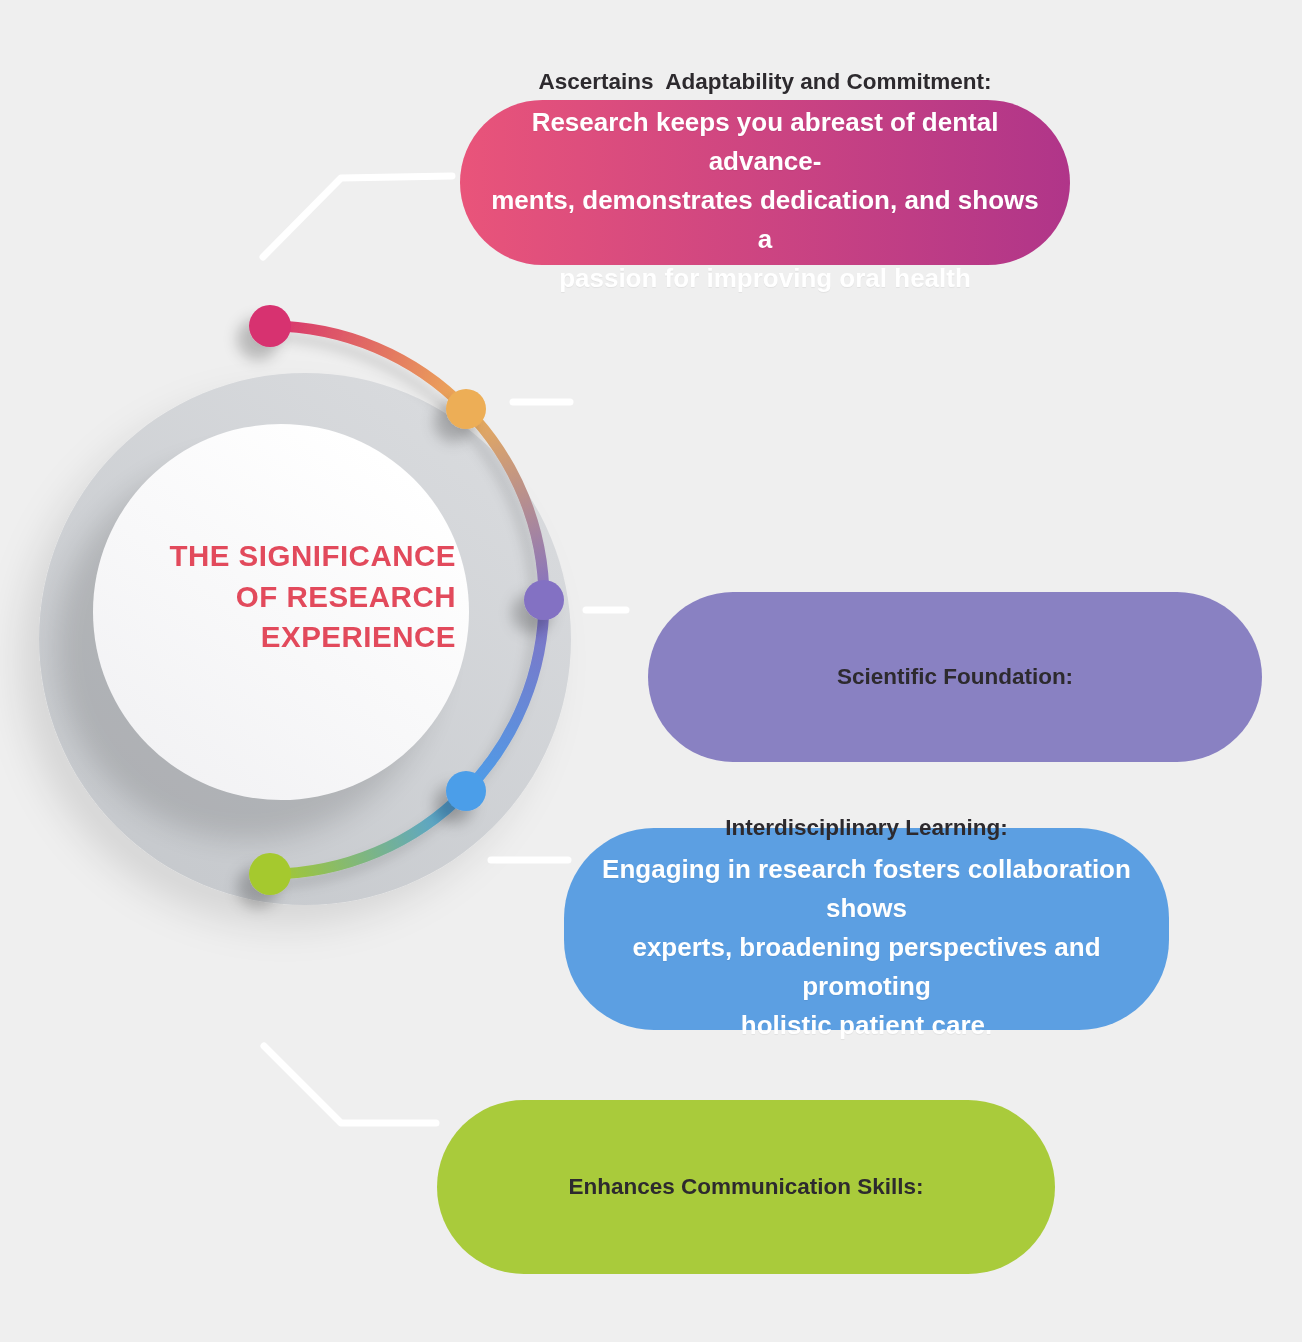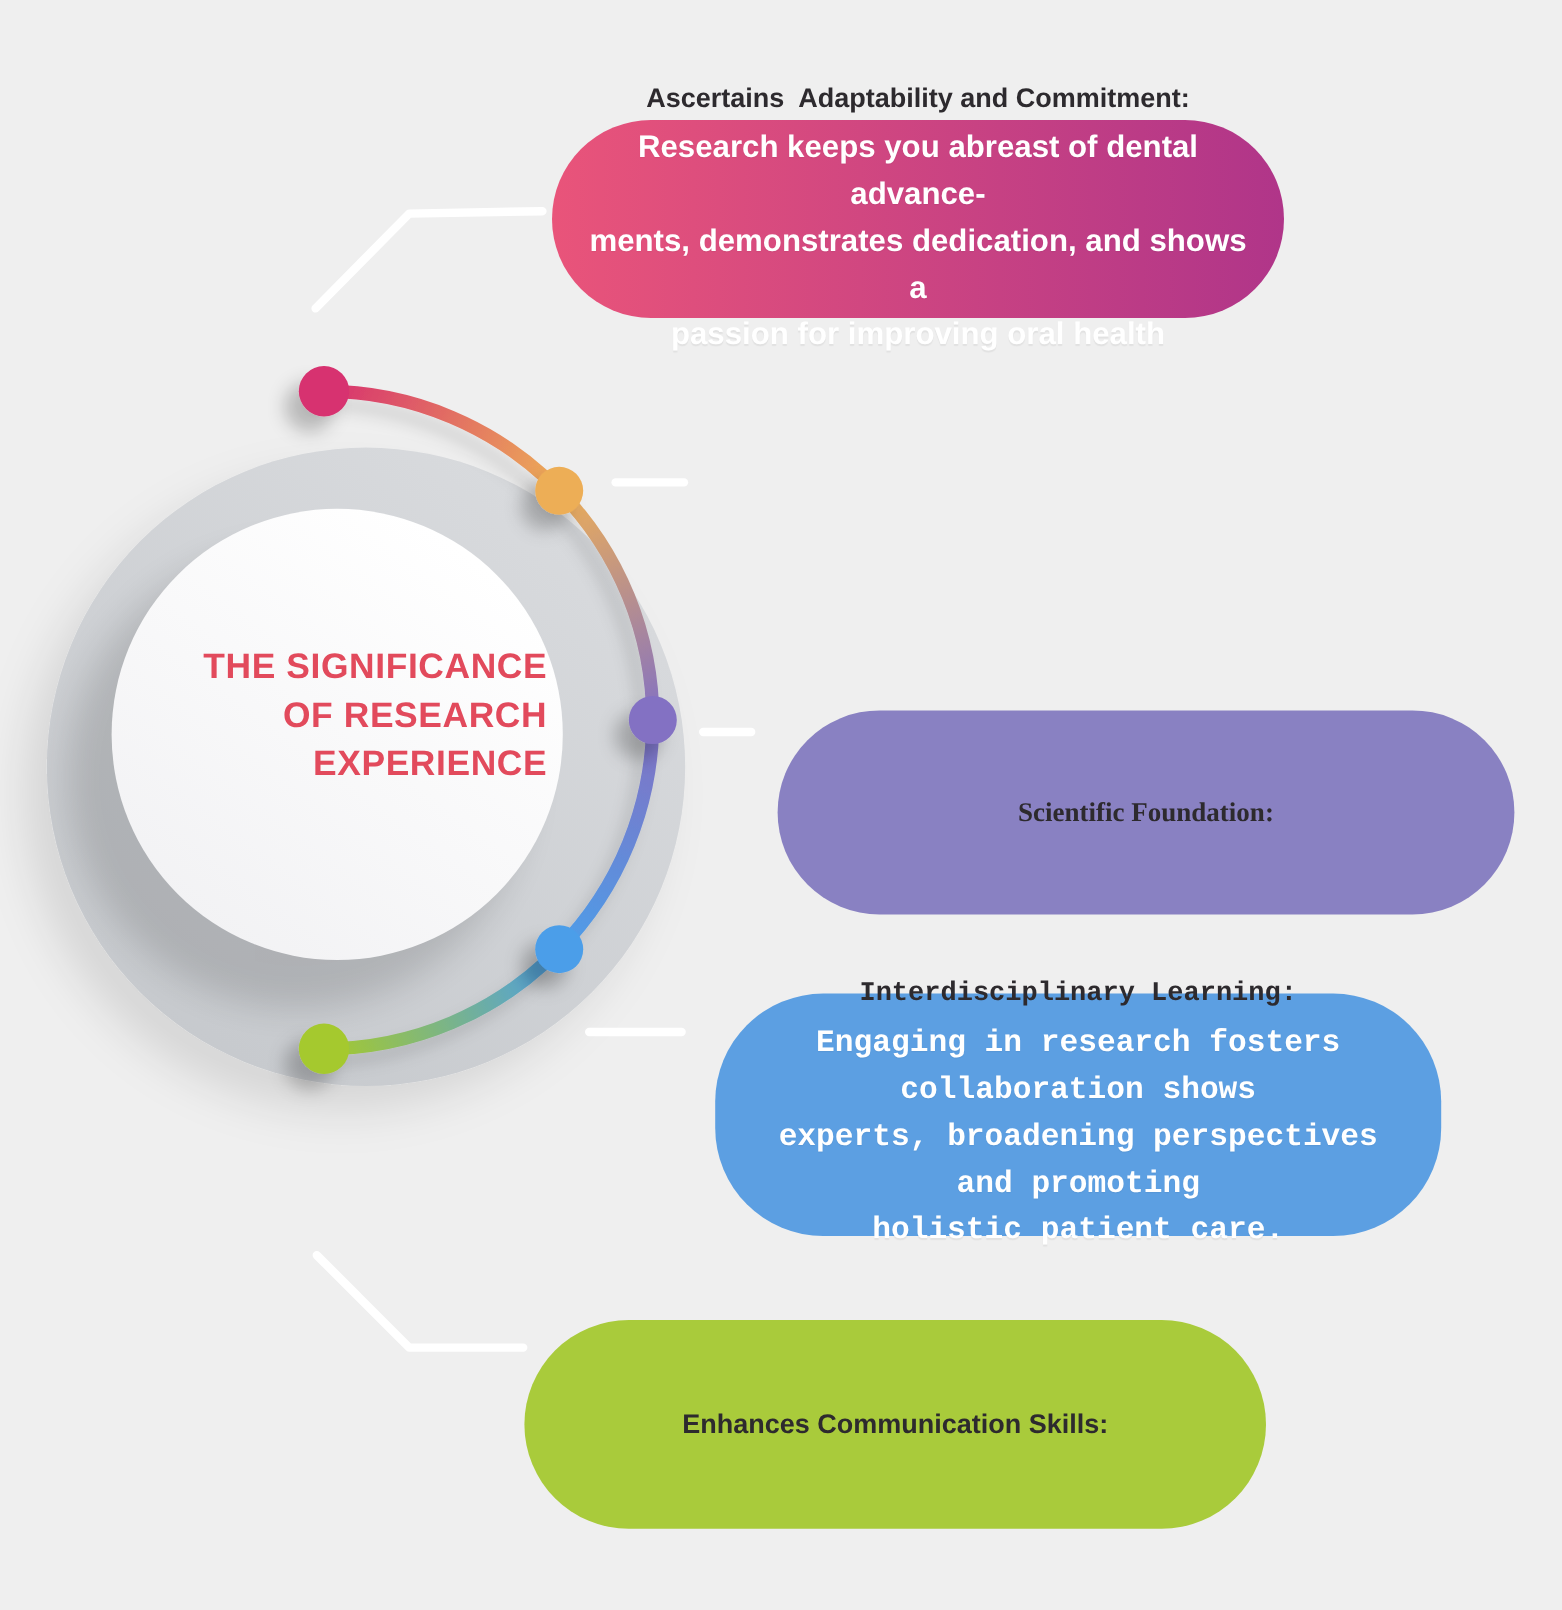--- a/index.html
+++ b/index.html
@@ -40,22 +40,22 @@
   }
   .card-body{
     font-size:26px;font-weight:700;
     color:var(--body-color,#FFFFFF);
     white-space:pre-line;
     line-height:1.5;
     text-shadow:0 1px 1px rgba(0,0,0,0.06);
   }
   .card-1{left:460px;top:100px;width:610px;height:165px;}
   .card-2{left:630px;top:330px;width:623px;height:168px;}
-  .card-3{left:648px;top:592px;width:614px;height:170px;gap:2px;font-family:Liberation Serif, serif;}
-  .card-4{left:596px;top:828px;width:605px;height:202px;font-family:Liberation Mono, monospace;}
+  .card-3{left:648px;top:592px;width:614px;height:170px;gap:2px;}
+  .card-4{left:564px;top:828px;width:605px;height:202px;}
   .card-5{left:437px;top:1100px;width:618px;height:174px;}
 </style>
 </head>
 <body>
 
 <div class="stage" style="--bg: #EFEFEF; --heading-color: #2D2A2E; --body-color: #FFFFFF;">
 
   <svg class="diagram-svg" width="1302" height="1342" viewBox="0 0 1302 1342">
     <defs>
       <linearGradient id="grayGrad" x1="460" y1="430" x2="120" y2="860" gradientUnits="userSpaceOnUse">

